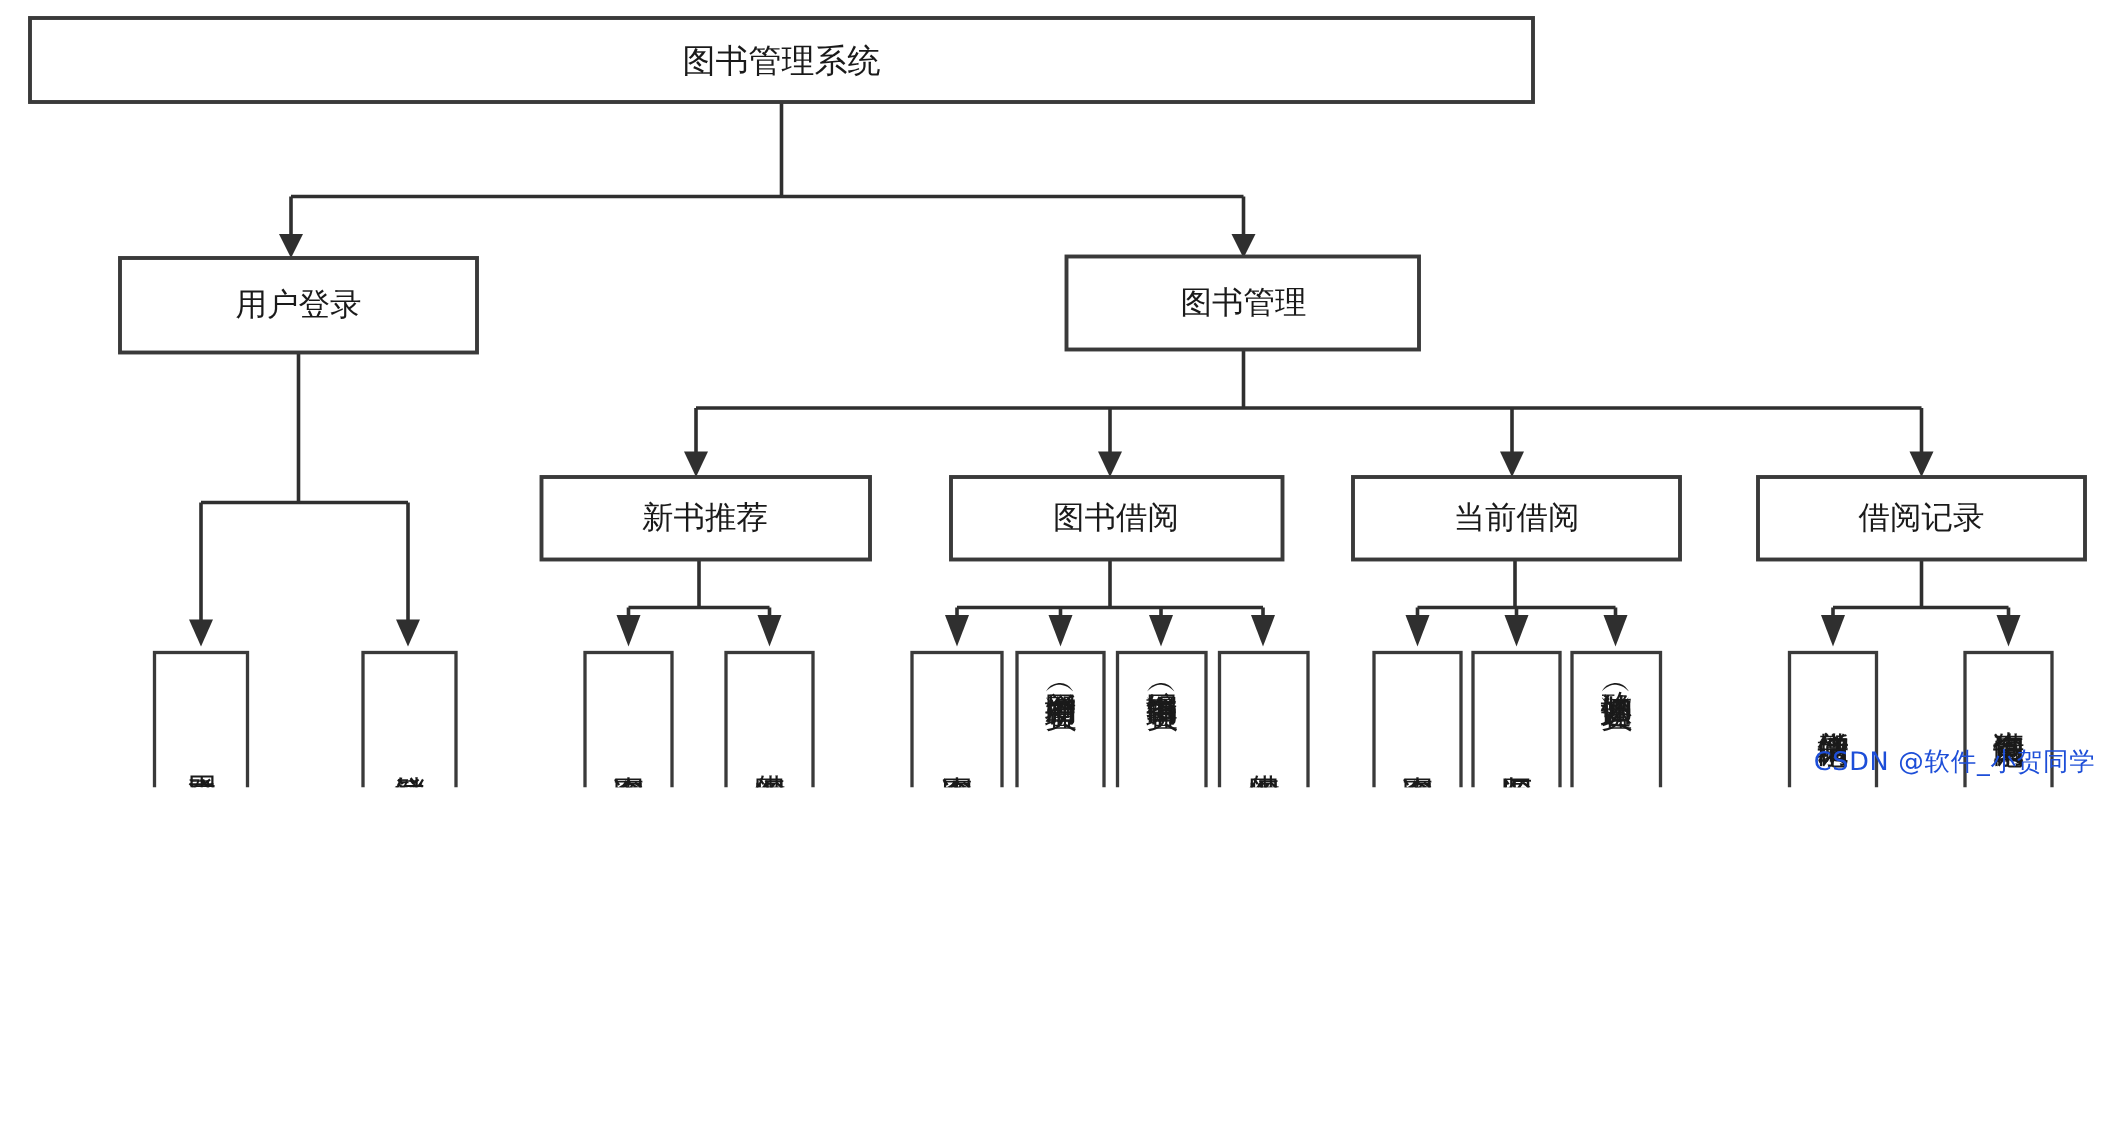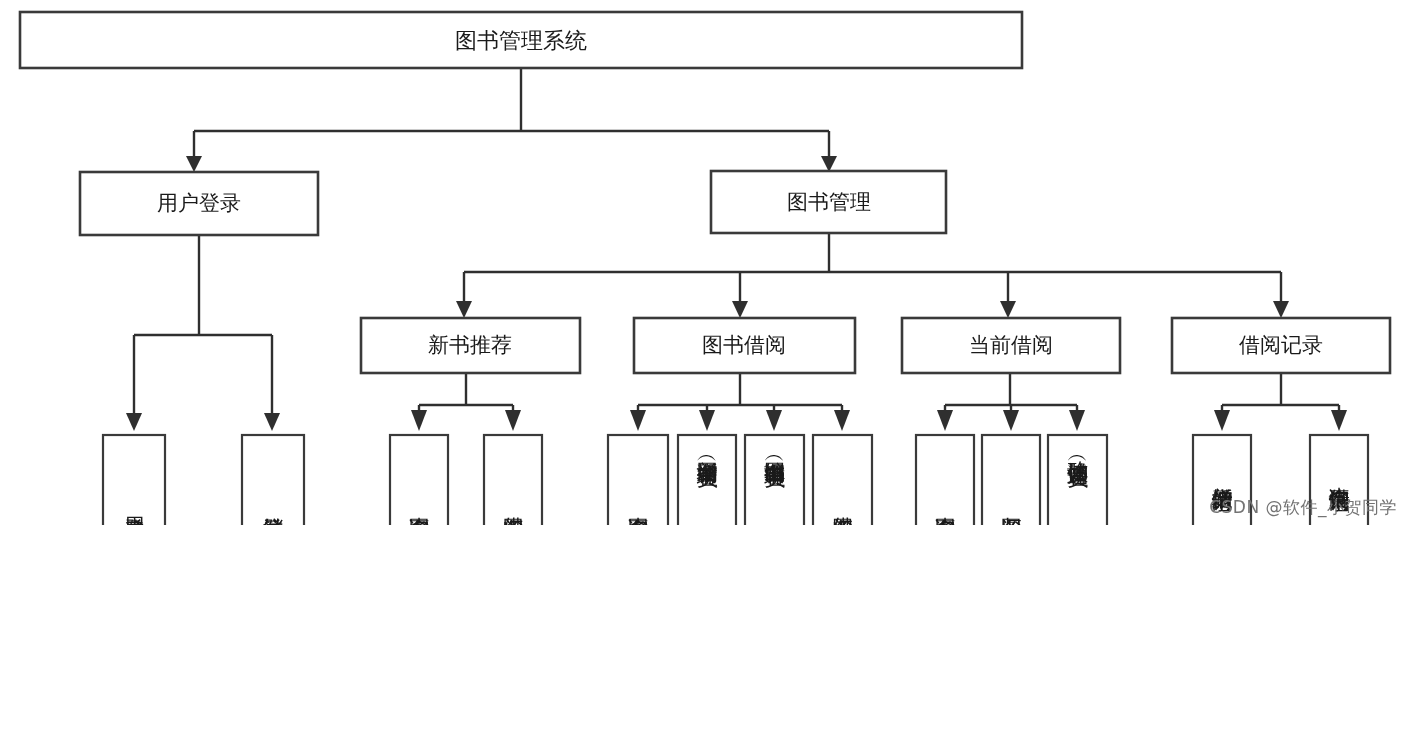--- a/index.html
+++ b/index.html
@@ -74,21 +74,21 @@
     letter-spacing: 1px;
     white-space: nowrap;
     text-align: center;
   }
   .watermark {
     position: absolute;
     right: 8px;
     bottom: 6px;
     font-family: "DejaVu Sans", "Liberation Sans", sans-serif;
     font-size: 17px;
-    color: #737373;
+    color: #1d4ed8;
     letter-spacing: 0.5px;
     white-space: nowrap;
     pointer-events: none;
   }
 </style>
 </head>
 <body>
 
 <div id="diagram-root">
 

